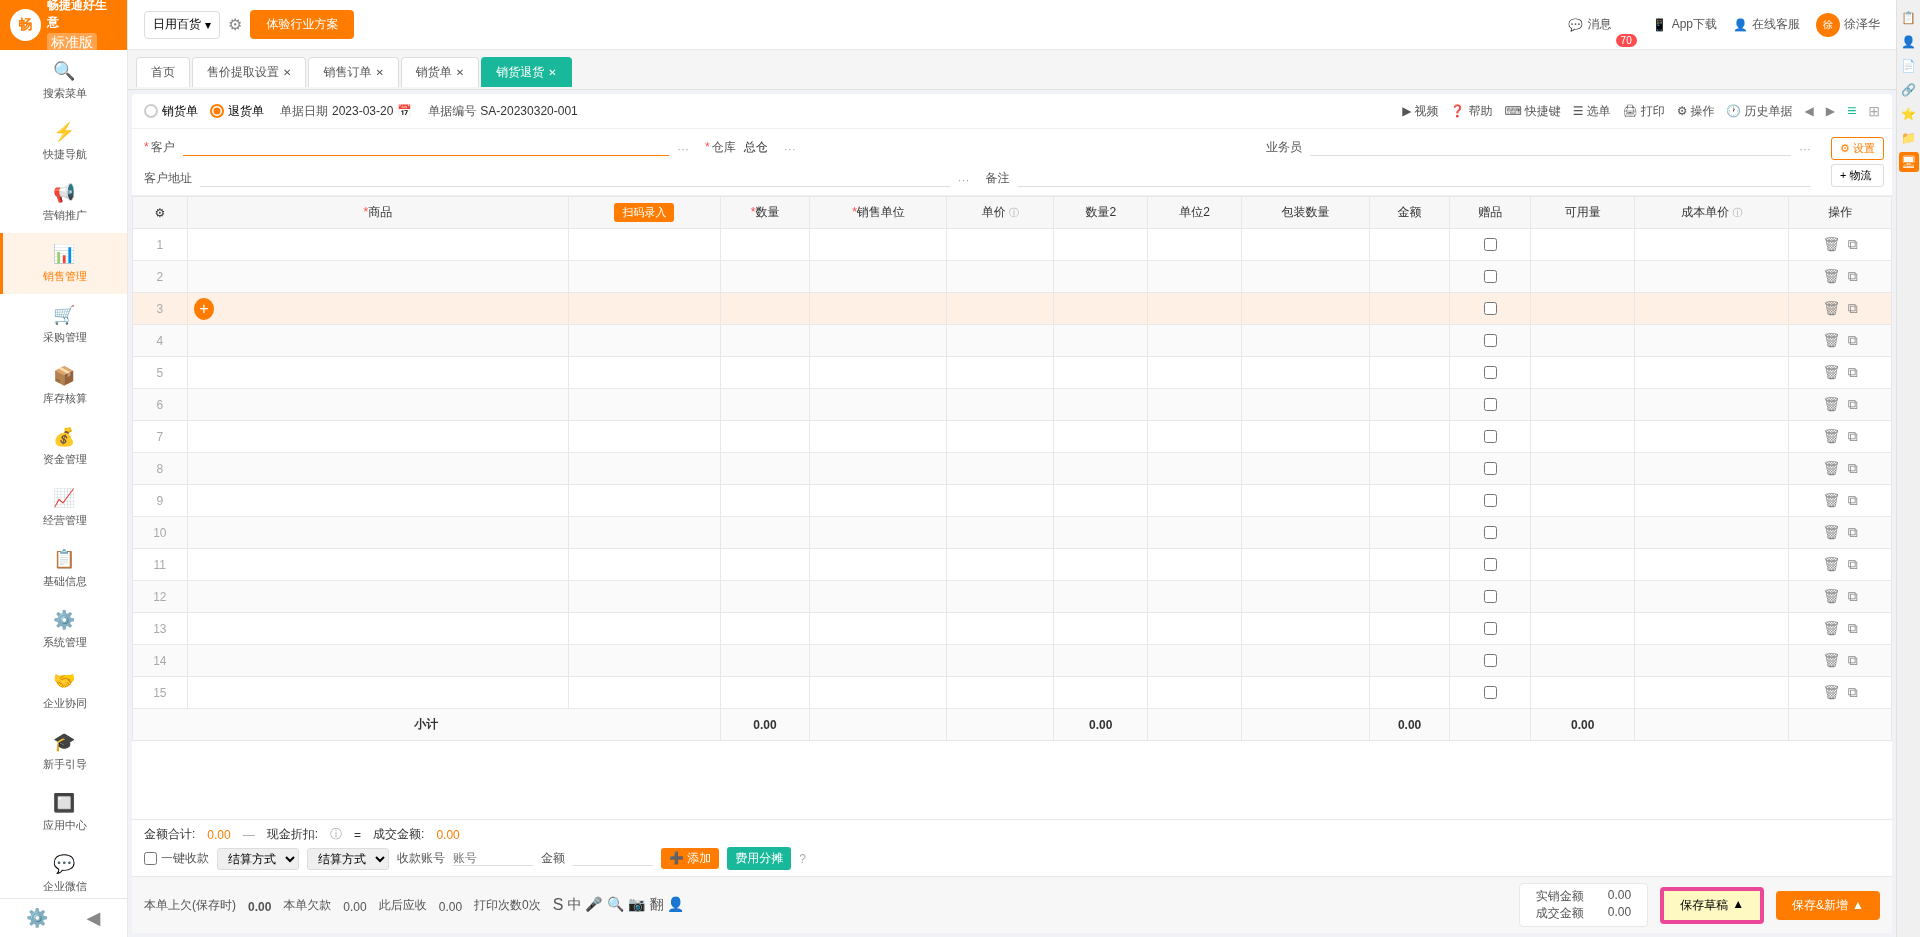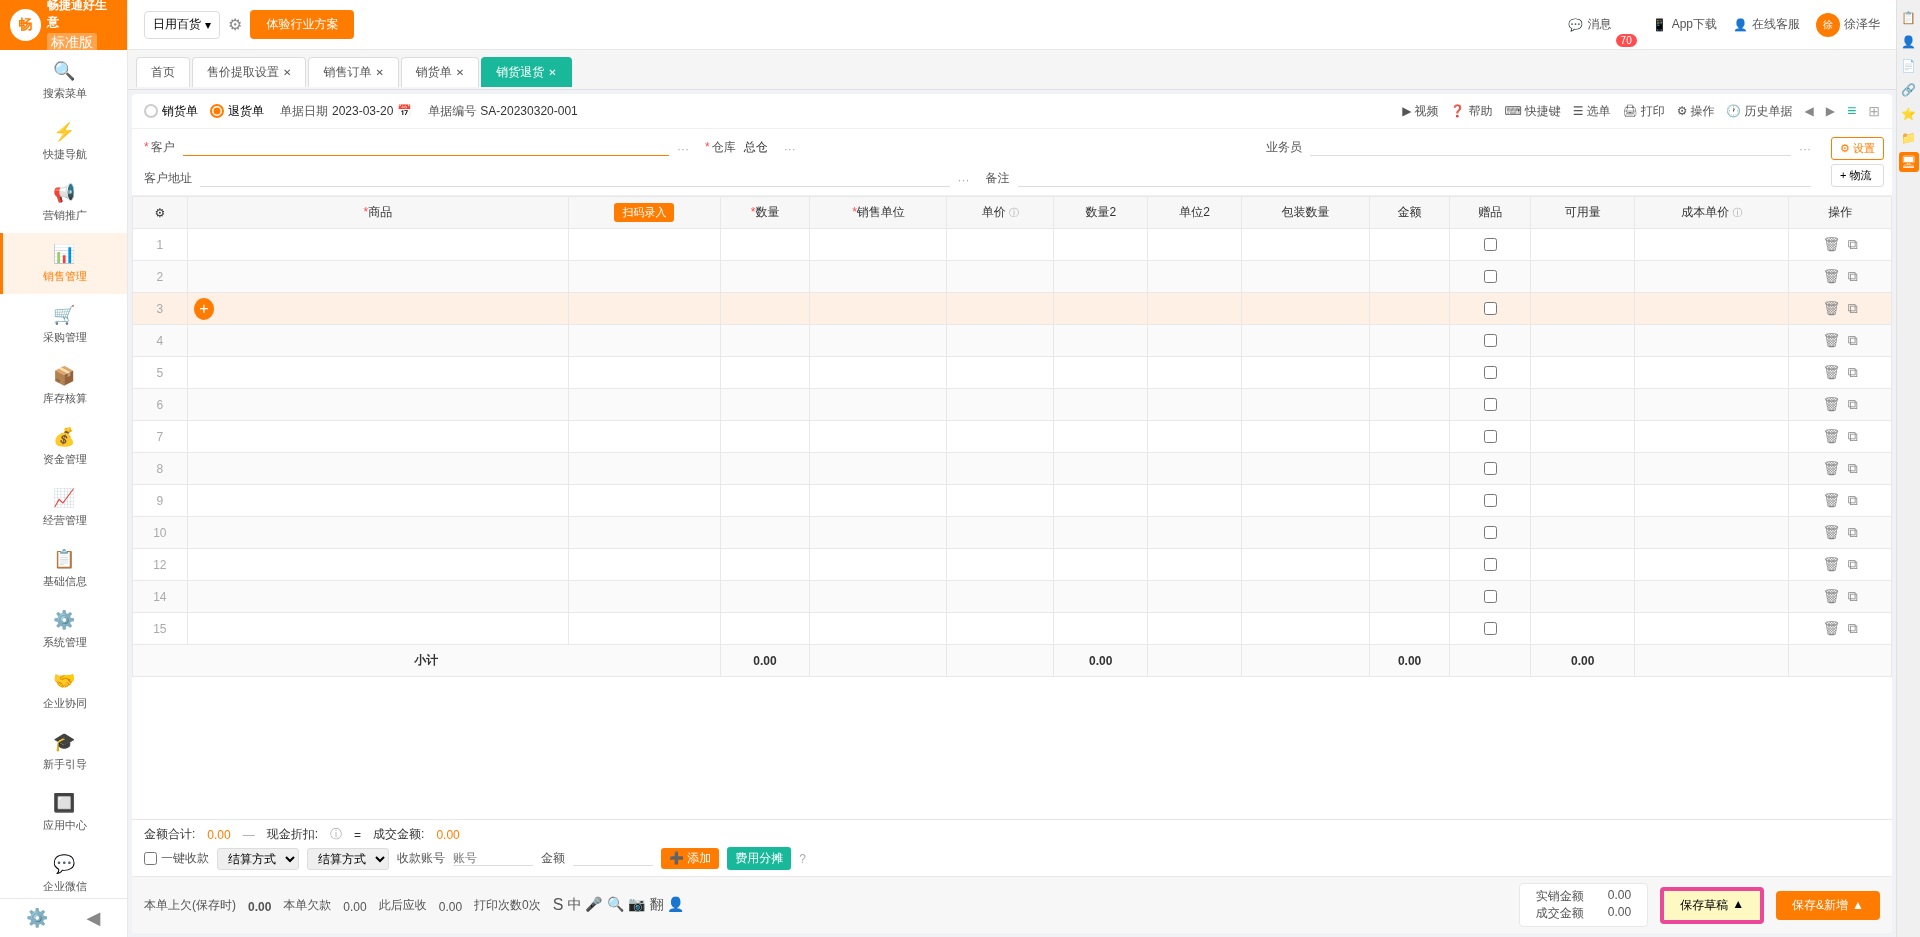--- a/index.html
+++ b/index.html
@@ -590,21 +590,71 @@
                 </div>
     </td>
     <td></td>
     <td></td>
     <td>
       <button class="op-btn">🗑</button>
       <button class="op-btn">⧉</button>
     </td>
   </tr>
             <tr>
+    <td style="color:#aaa;">11</td>
+    <td>
+      
+    </td>
+    <td></td>
+    <td></td>
+    <td></td>
+    <td></td>
+    <td></td>
+    <td></td>
+    <td></td>
+    <td></td>
+    <td>
+      <div class="checkbox-cell">
+                  <input type="checkbox" style="">
+                </div>
+    </td>
+    <td></td>
+    <td></td>
+    <td>
+      <button class="op-btn">🗑</button>
+      <button class="op-btn">⧉</button>
+    </td>
+  </tr>
+            <tr>
     <td style="color:#aaa;">12</td>
+    <td>
+      
+    </td>
+    <td></td>
+    <td></td>
+    <td></td>
+    <td></td>
+    <td></td>
+    <td></td>
+    <td></td>
+    <td></td>
+    <td>
+      <div class="checkbox-cell">
+                  <input type="checkbox" style="">
+                </div>
+    </td>
+    <td></td>
+    <td></td>
+    <td>
+      <button class="op-btn">🗑</button>
+      <button class="op-btn">⧉</button>
+    </td>
+  </tr>
+            <tr>
+    <td style="color:#aaa;">13</td>
     <td>
       
     </td>
     <td></td>
     <td></td>
     <td></td>
     <td></td>
     <td></td>
     <td></td>
     <td></td>

